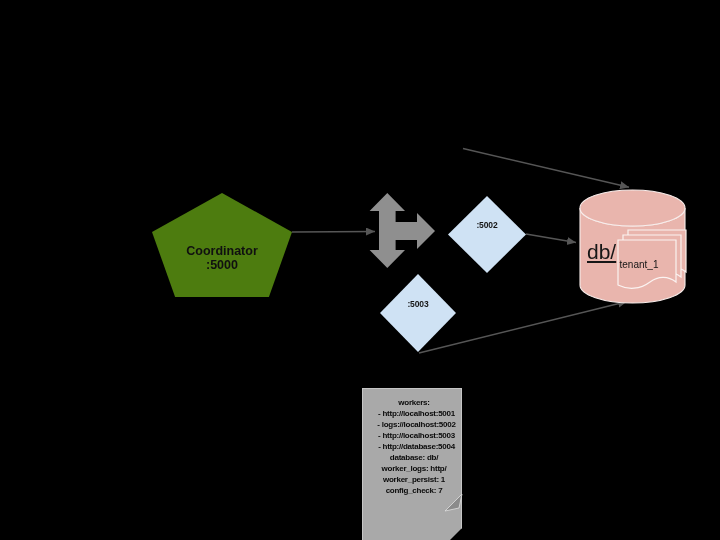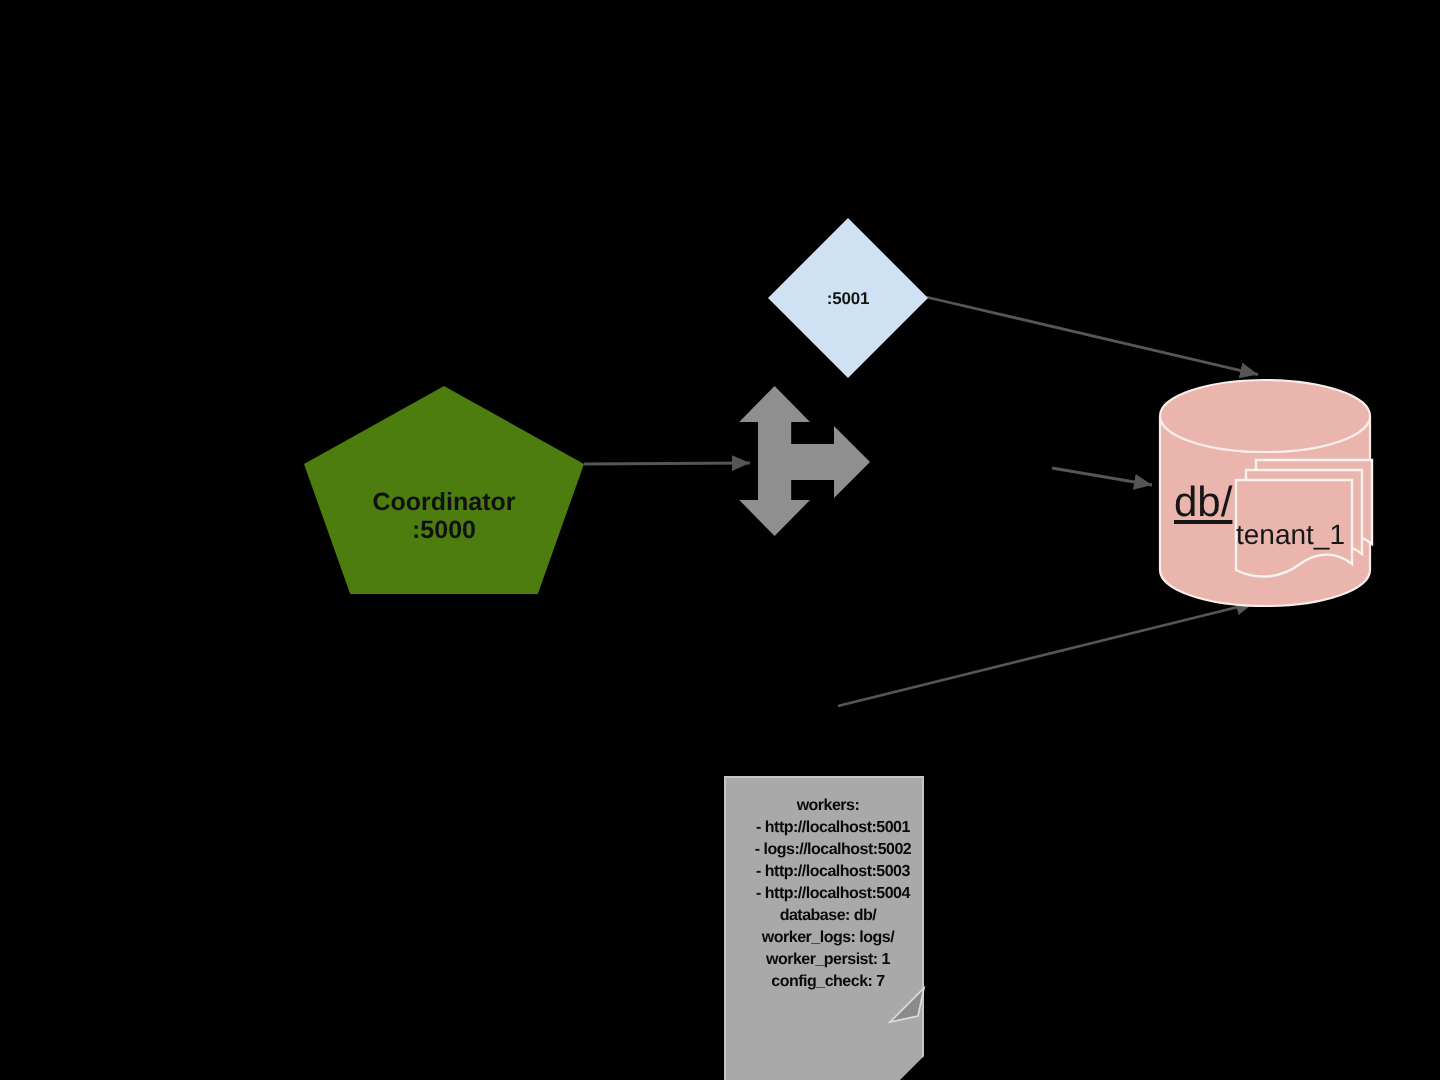--- a/index.html
+++ b/index.html
@@ -39,21 +39,21 @@
 
   .cross-svg{position:absolute;left:360px;top:188px;}
   .cyl-svg{position:absolute;left:576px;top:186px;}
 
   .db-label{
     position:absolute;left:587px;top:239px;width:36px;height:26px;
     font-size:21px;color:#161616;line-height:26px;text-decoration:underline;
   }
   .tenant-label{
     position:absolute;left:618px;top:259px;width:42px;text-align:center;
-    font-size:14px;color:#161616;
+    font-size:10px;color:#161616;
   }
 
   
   .note{
     position:absolute;left:362px;top:388px;width:100px;height:157px;
     background:#a9a9a9;border:1px solid #c6c6c6;box-sizing:border-box;
     clip-path:polygon(0 0, 100% 0, 100% calc(100% - 17px), calc(100% - 17px) 100%, 0 100%);
     padding:8px 5px 0 9px;
     text-align:center;
   }
@@ -84,46 +84,51 @@
   <div class="pentagon">
     <div class="line">Coordinator</div>
     <div class="line">:5000</div>
   </div>
 
   <svg class="cross-svg" width="85" height="85" viewBox="0 0 85 85">
     <polygon points="27.3,5 45,23 35.6,23 35.6,62 45,62 27.3,80 9.6,62 19,62 19,23 9.6,23" fill="#8f8f8f"></polygon>
     <polygon points="27,34 57,34 57,25 75,43 57,61 57,52 27,52" fill="#8f8f8f"></polygon>
   </svg>
 
-  <div class="diamond d1">
+  <div class="diamond d2">
     <div class="dlabel">
-        <span>:5001</span>
+        <span>:5002</span>
+      </div>
+  </div>
+  <div class="diamond d3">
+    <div class="dlabel">
+        <span>:5003</span>
       </div>
   </div>
 
   <svg class="cyl-svg" width="114" height="122" viewBox="0 0 114 122">
     <path d="M4 22 L4 99 A52.5 18 0 0 0 109 99 L109 22 A52.5 18 0 0 1 4 22 Z" fill="#e9b5ad" stroke="#f8edeb" stroke-width="1.1"></path>
     <ellipse cx="56.5" cy="22" rx="52.5" ry="18" fill="#e9b5ad" stroke="#f8edeb" stroke-width="1.1"></ellipse>
     <g>
       <path transform="translate(52,44)" d="M0 0 H58 V42 C50 35.5 40 36 32 42 C22 49.5 10 50 0 45 Z" fill="#e9b5ad" stroke="#fbf3f1" stroke-width="1.2"></path>
       <path transform="translate(47,49)" d="M0 0 H58 V42 C50 35.5 40 36 32 42 C22 49.5 10 50 0 45 Z" fill="#e9b5ad" stroke="#fbf3f1" stroke-width="1.2"></path>
       <path transform="translate(42,54)" d="M0 0 H58 V42 C50 35.5 40 36 32 42 C22 49.5 10 50 0 45 Z" fill="#e9b5ad" stroke="#fbf3f1" stroke-width="1.2"></path>
     </g>
   </svg>
   <div class="db-label">db/</div>
   <div class="tenant-label">tenant_1</div>
 
   <div class="note">
     <div class="note-line">workers:</div>
     <div class="note-line indent">- http://localhost:5001</div>
     <div class="note-line indent">- logs://localhost:5002</div>
     <div class="note-line indent">- http://localhost:5003</div>
-    <div class="note-line indent">- http://localhost:5004</div>
+    <div class="note-line indent">- http://database:5004</div>
     <div class="note-line">database: db/</div>
-    <div class="note-line">worker_logs: logs/</div>
+    <div class="note-line">worker_logs: http/</div>
     <div class="note-line">worker_persist: 1</div>
     <div class="note-line">config_check: 7</div>
   </div>
   <svg class="fold-svg" width="19" height="19" viewBox="0 0 19 19">
     <polygon points="1,18 18,1 15,15" fill="#8b8b8b" stroke="#dfdfdf" stroke-width="0.8"></polygon>
   </svg>
 
 </div>
 
 </body></html>

